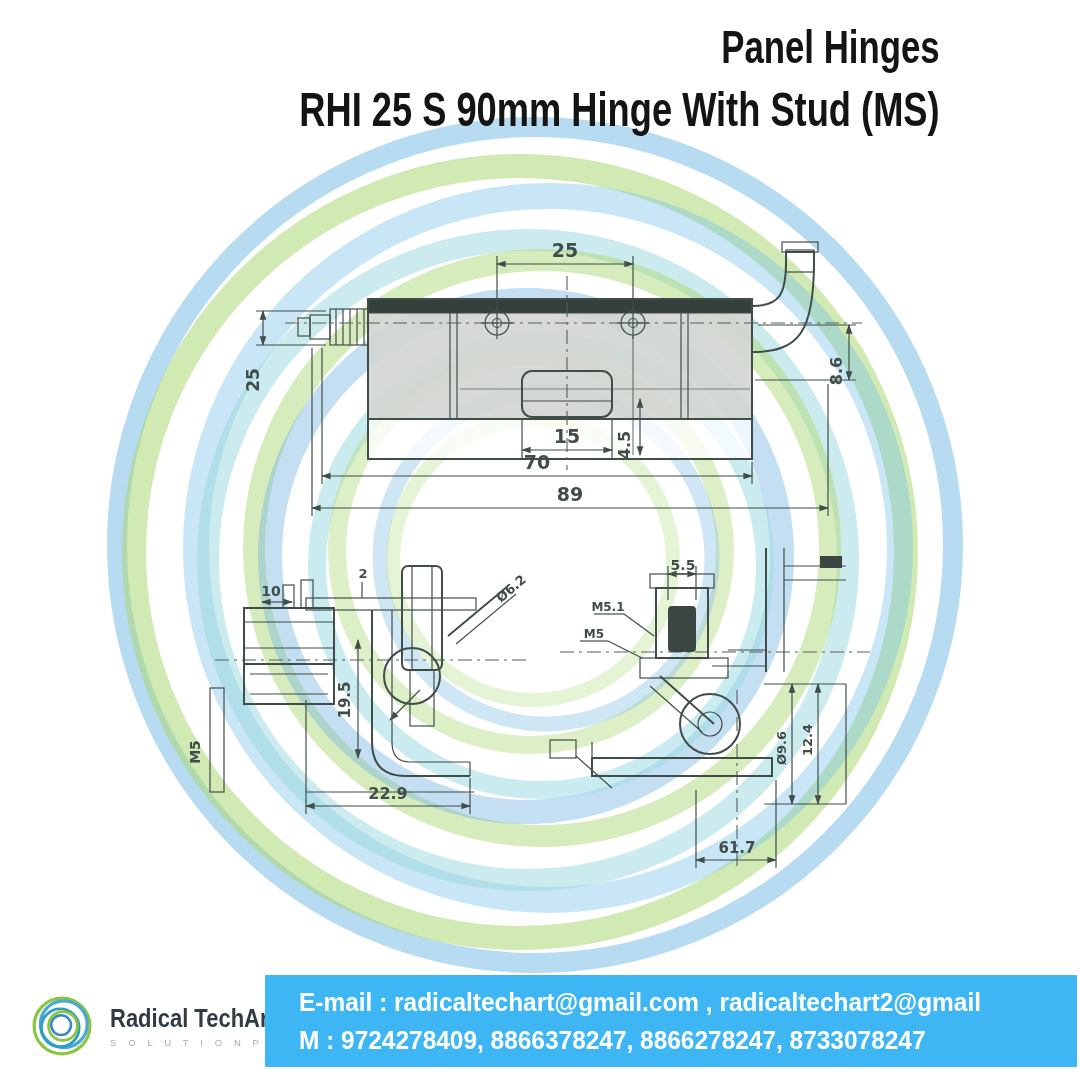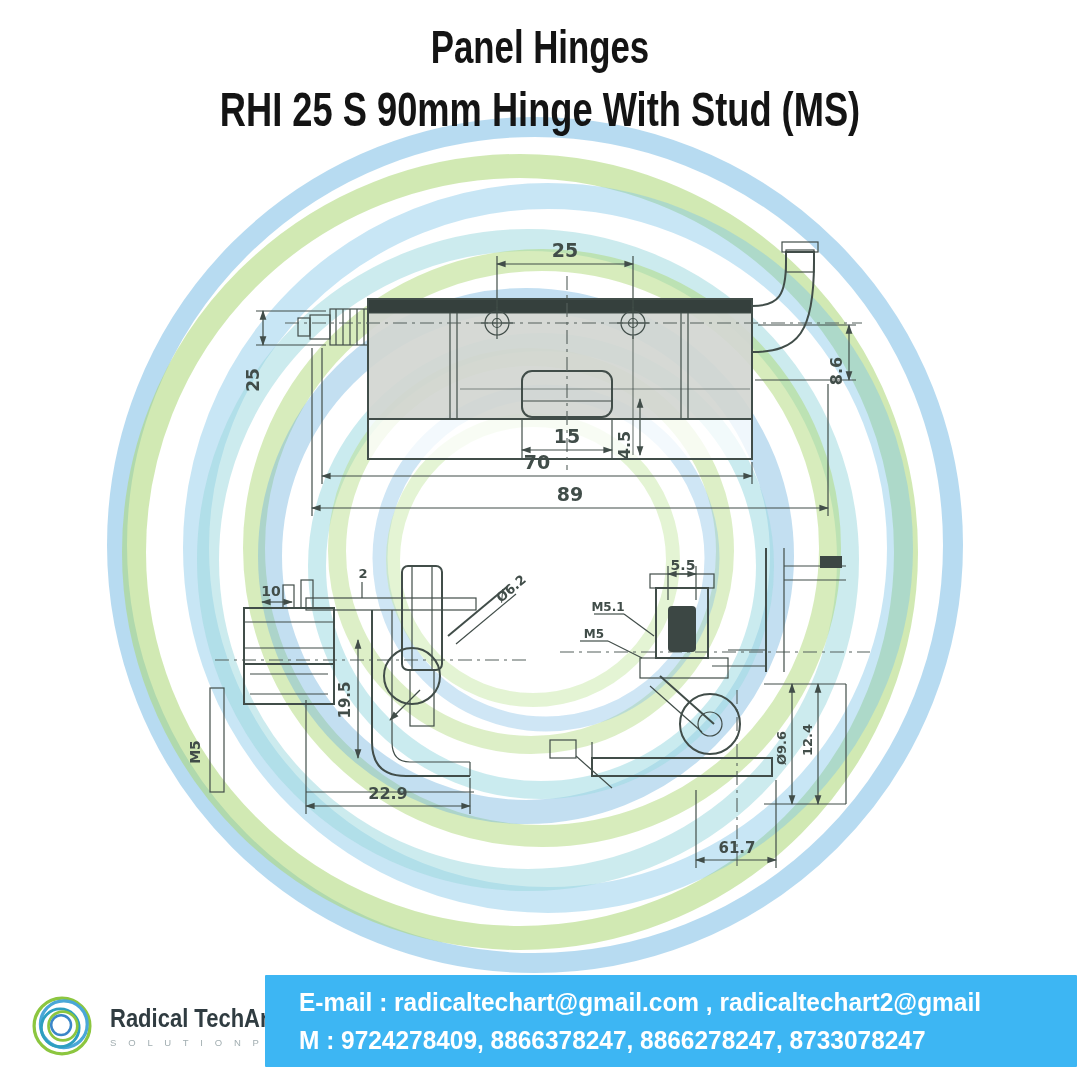--- a/index.html
+++ b/index.html
@@ -1,20 +1,20 @@
 <!DOCTYPE html>
 <html><head>
 <meta charset="utf-8">
 <style>
   html,body{margin:0;padding:0;background:#e9e9e9;}
   .page{position:relative;width:1080px;height:1080px;background:#ffffff;overflow:hidden;
         font-family:"Liberation Sans",sans-serif;}
   svg{position:absolute;left:0;top:0;}
   
-  .title{position:absolute;top:16px;left:0;width:1080px;text-align:center;color:#141414;z-index:5;}
+  .title{position:absolute;top:16px;left:0;width:1080px;text-align:right;color:#141414;z-index:5;}
   .title-line{font-weight:bold;line-height:62px;transform:scaleX(0.74);transform-origin:50% 50%;
               letter-spacing:0px;white-space:nowrap;}
   .title-line.l1{font-size:47px;}
   .title-line.l2{font-size:49px;}
   
   .draw-layer{z-index:3;}
   .rings-layer{z-index:1;}
   
   .footer-logo{position:absolute;left:26px;top:984px;height:84px;display:flex;align-items:center;gap:12px;z-index:6;}
   .logo-rings{width:72px;height:72px;}

